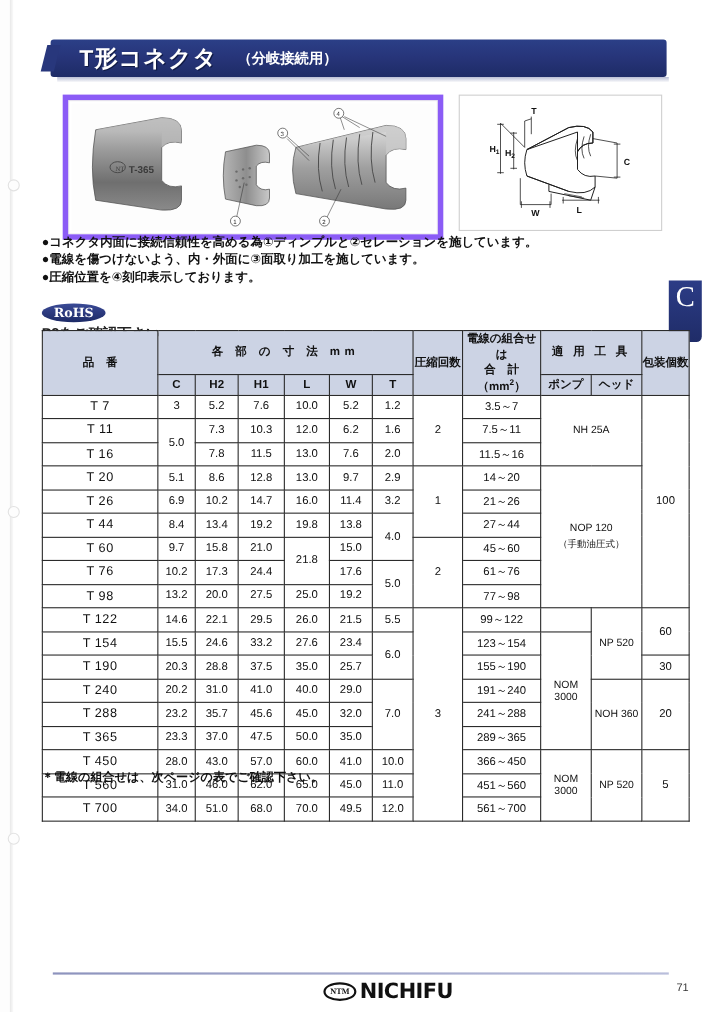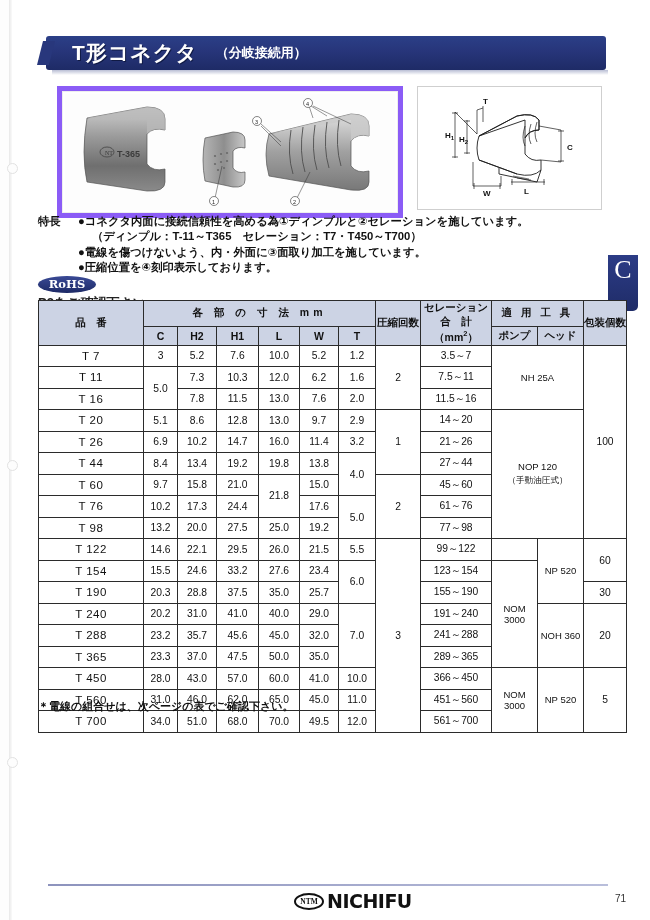--- a/index.html
+++ b/index.html
@@ -250,45 +250,43 @@
       <text x="62" y="106">W</text>
       <text x="103" y="104">L</text>
       <text x="146" y="60">C</text>
     </g>
   </svg>
  </div>
 </div>
 
 <div class="features">
   <div class="feat-row">
-    <div class="feat-label">特長</div>
     <div class="feat-lines">
       <div>●コネクタ内面に接続信頼性を高める為①ディンプルと②セレーションを施しています。</div>
-      <div class="indent">（ディンプル：T-11～T365　セレーション：T7・T450～T700）</div>
       <div>●電線を傷つけないよう、内・外面に③面取り加工を施しています。</div>
       <div>●圧縮位置を④刻印表示しております。</div>
     </div>
   </div>
 </div>
 
 <div class="rohs-wrap">
   <div class="rohs">
     <span>RoHS</span>
   </div>
   <div class="rohs-note">P2をご確認下さい</div>
 </div>
 
 <table class="tbl">
   <thead>
     <tr>
       <td rowspan="2" style="width:104px">品　番</td>
       <td colspan="6" class="hdr-group">各 部 の 寸 法  mm</td>
       <td rowspan="2" style="width:44px" class="hdr-small">圧縮回数</td>
       <td rowspan="2" style="width:70px" class="hdr-small">
-        <div>セレーション</div>
+        <div>電線の組合せは</div>
         <div><span>合　計　（mm</span><span class="sup">2</span><span>）</span></div>
       </td>
       <td colspan="2" class="hdr-small" style="letter-spacing:3px">適 用 工 具</td>
       <td rowspan="2" style="width:42px" class="hdr-small">包装個数</td>
     </tr>
     <tr>
       <td style="width:33px;height:18px">C</td>
       <td style="width:38px">H2</td>
       <td style="width:41px">H1</td>
       <td style="width:40px">L</td>

